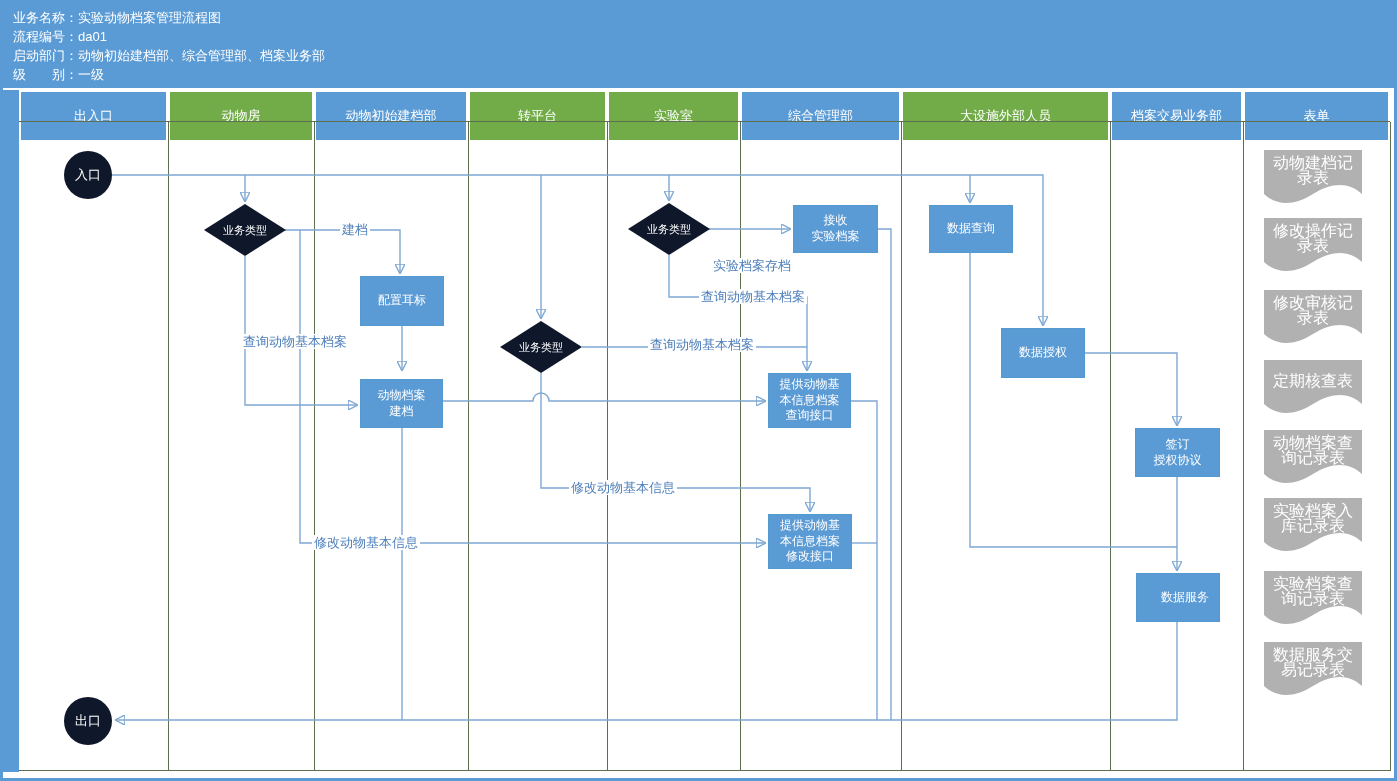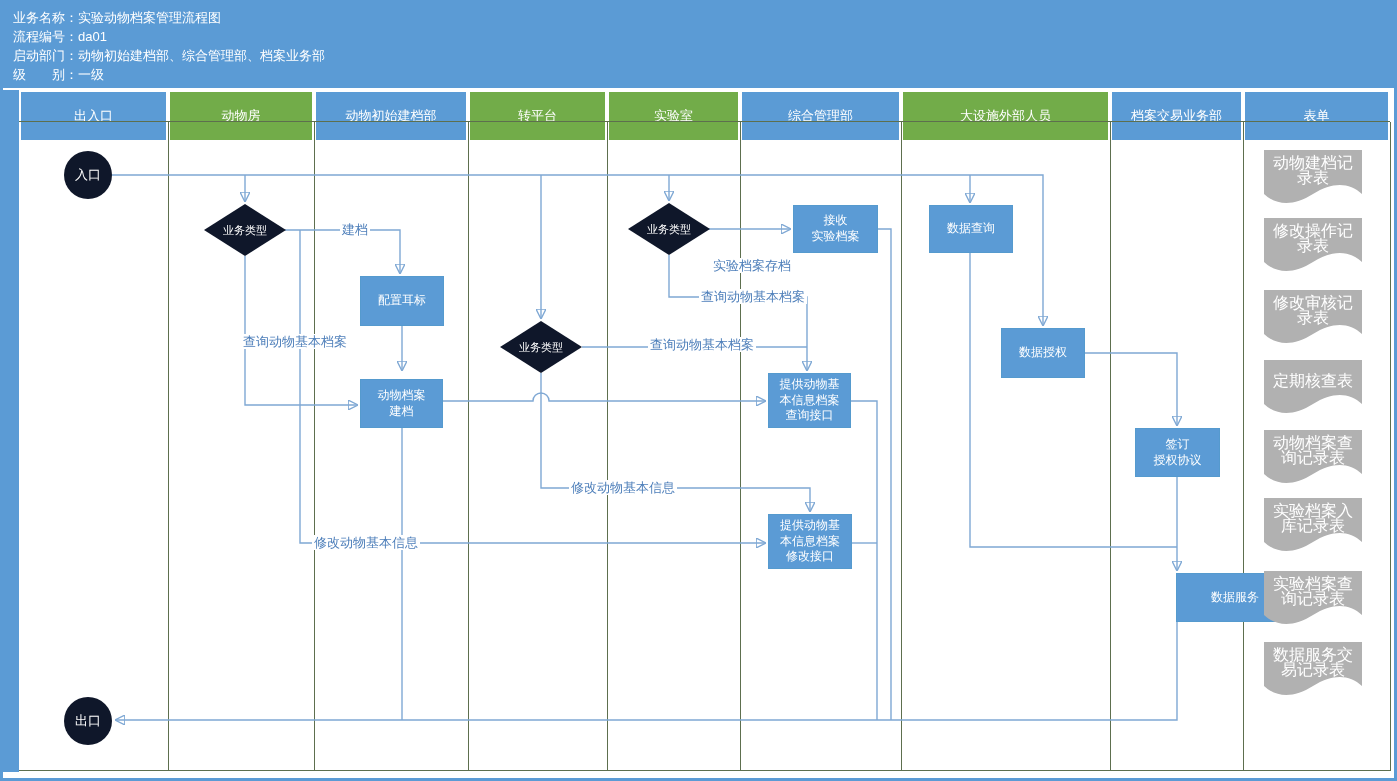--- a/index.html
+++ b/index.html
@@ -125,21 +125,21 @@
   <div class="proc" style="left:768px;top:373px;width:83px;height:55px;">提供动物基
 本信息档案
 查询接口</div>
   <div class="proc" style="left:768px;top:514px;width:84px;height:55px;">提供动物基
 本信息档案
 修改接口</div>
   <div class="proc" style="left:929px;top:205px;width:84px;height:48px;">数据查询</div>
   <div class="proc" style="left:1001px;top:328px;width:84px;height:50px;">数据授权</div>
   <div class="proc" style="left:1135px;top:428px;width:85px;height:49px;">签订
 授权协议</div>
-  <div class="proc" style="left:1176px;top:573px;width:104px;height:49px;padding-left:14px;">数据服务</div>
+  <div class="proc" style="left:1136px;top:573px;width:84px;height:49px;padding-left:14px;">数据服务</div>
 
   <div class="edge-label" style="left:340px;top:222px;">建档</div>
   <div class="edge-label" style="left:241px;top:334px;">查询动物基本档案</div>
   <div class="edge-label" style="left:312px;top:535px;">修改动物基本信息</div>
   <div class="edge-label" style="left:711px;top:221px;margin-top:37px;">实验档案存档</div>
   <div class="edge-label" style="left:699px;top:289px;">查询动物基本档案</div>
   <div class="edge-label" style="left:648px;top:337px;">查询动物基本档案</div>
   <div class="edge-label" style="left:569px;top:480px;">修改动物基本信息</div>
 
   <div class="form-card" style="top:150px;">

